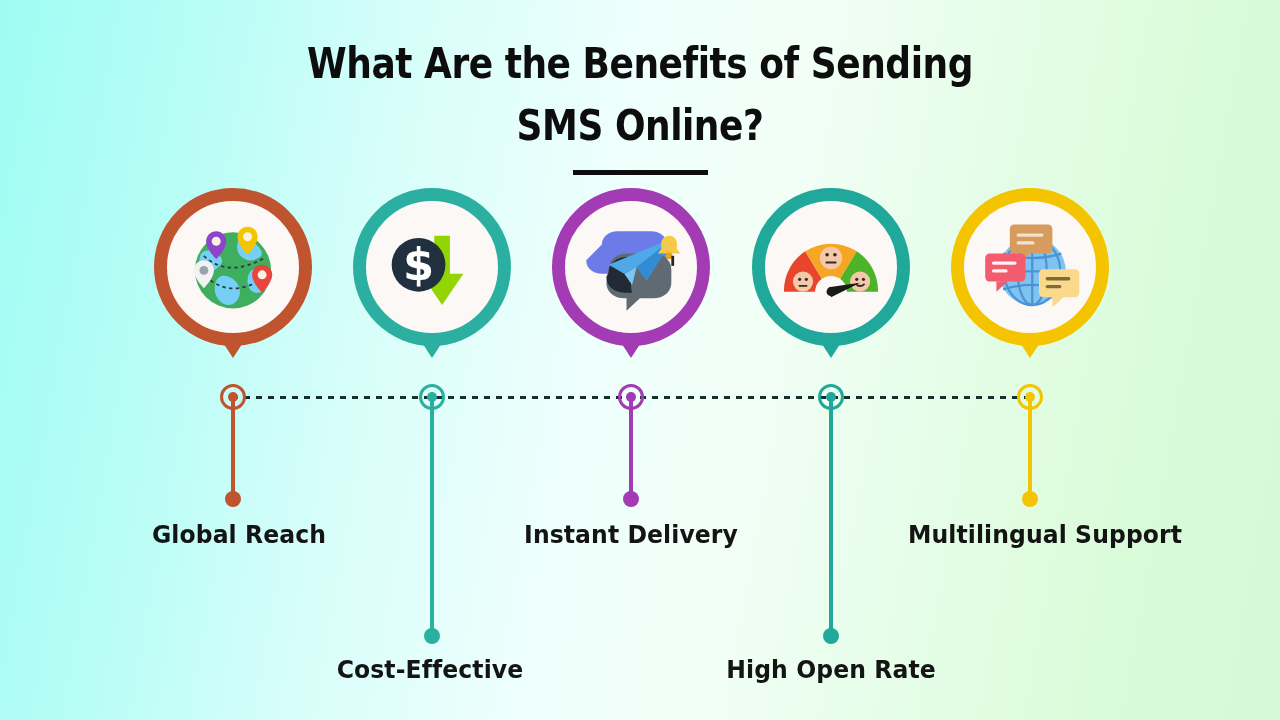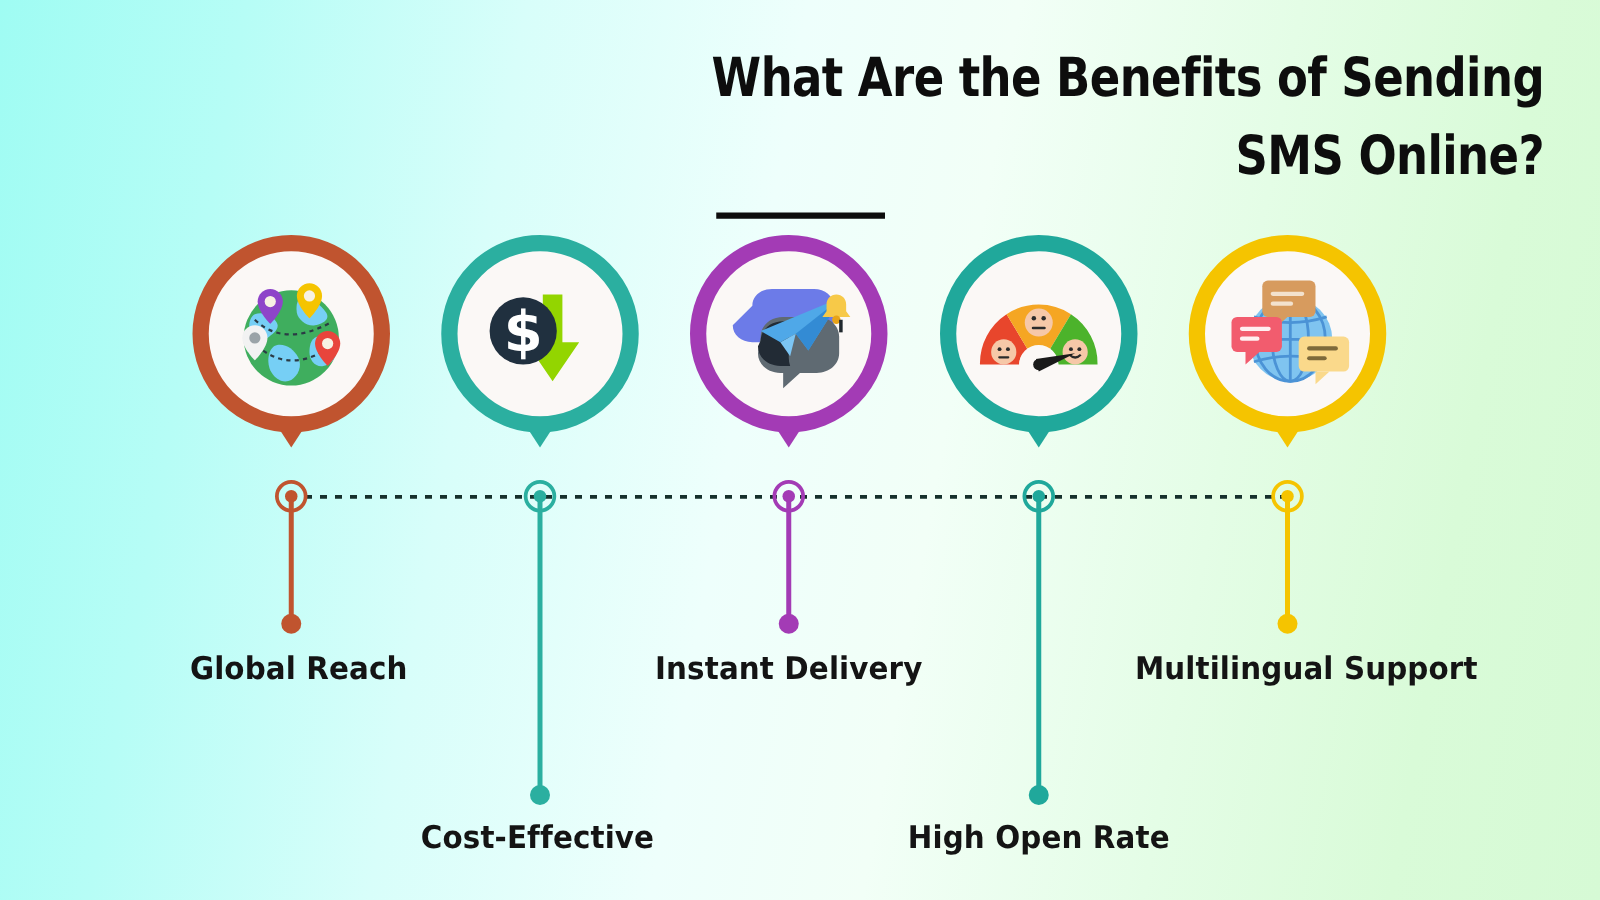--- a/index.html
+++ b/index.html
@@ -15,21 +15,21 @@
         #F2FFF7 58%,
         #E4FDE6 74%,
         #D9FBD8 88%,
         #D6FAD5 100%);
     position:relative;
   }
 
   
   .title-wrap {
     position:absolute; left:0; top:32px; width:100%;
-    text-align:right;
+    text-align:center;
   }
   .title-line {
     font-family:"DejaVu Sans", sans-serif;
     font-weight:900;
     font-size:43px;
     line-height:62px;
     color:#0d0d0d;
     letter-spacing:-0.5px;
     font-stretch:condensed;
     transform:scaleX(0.93);

